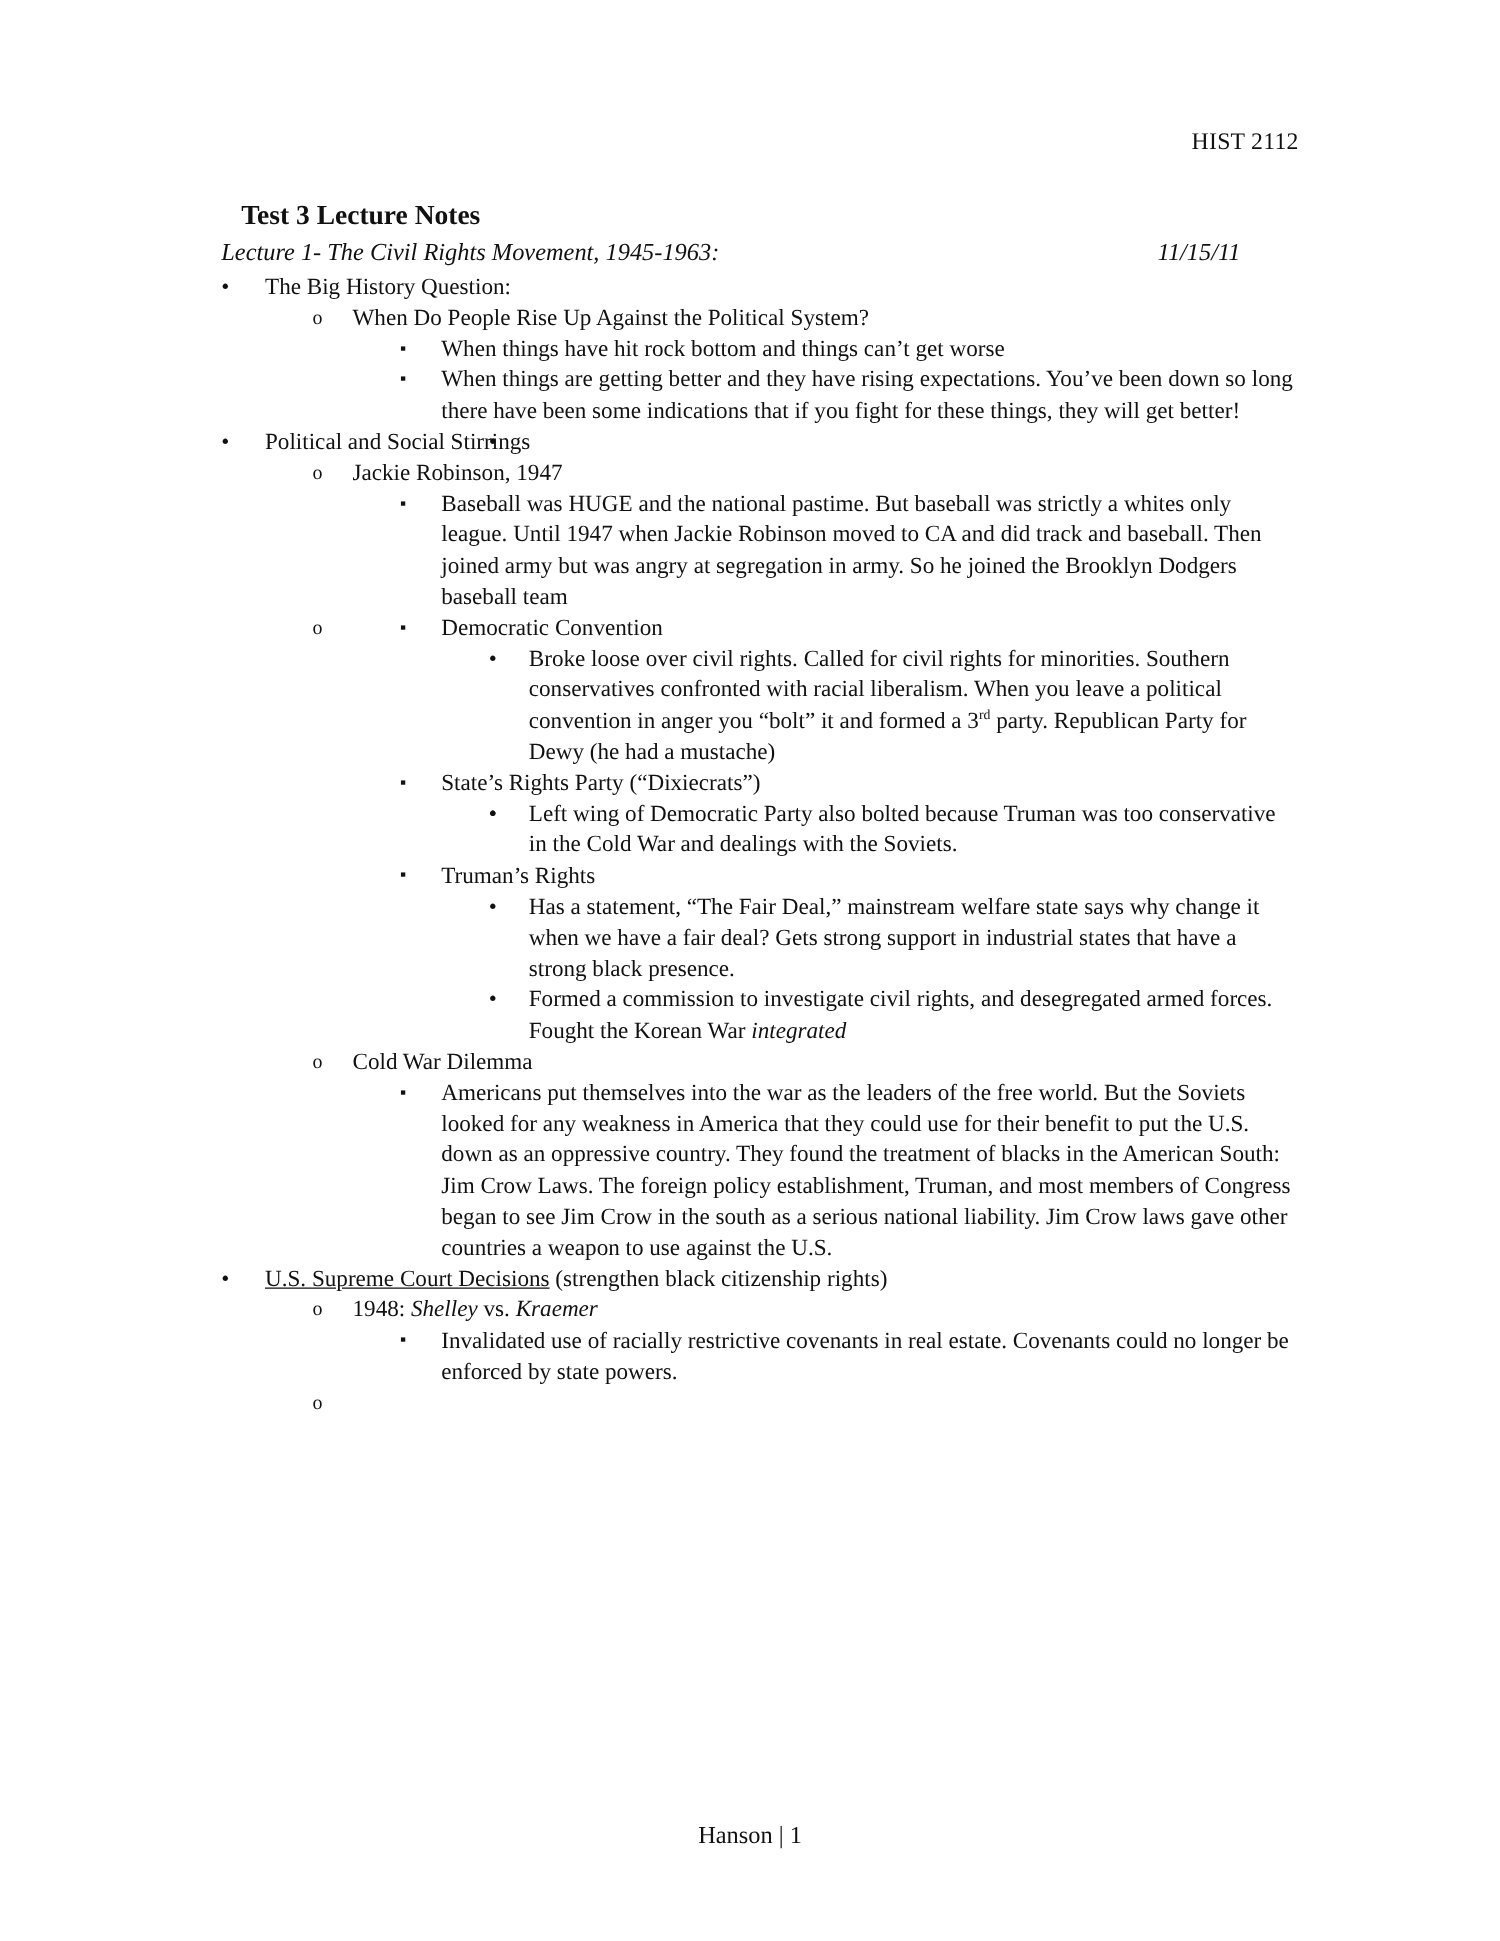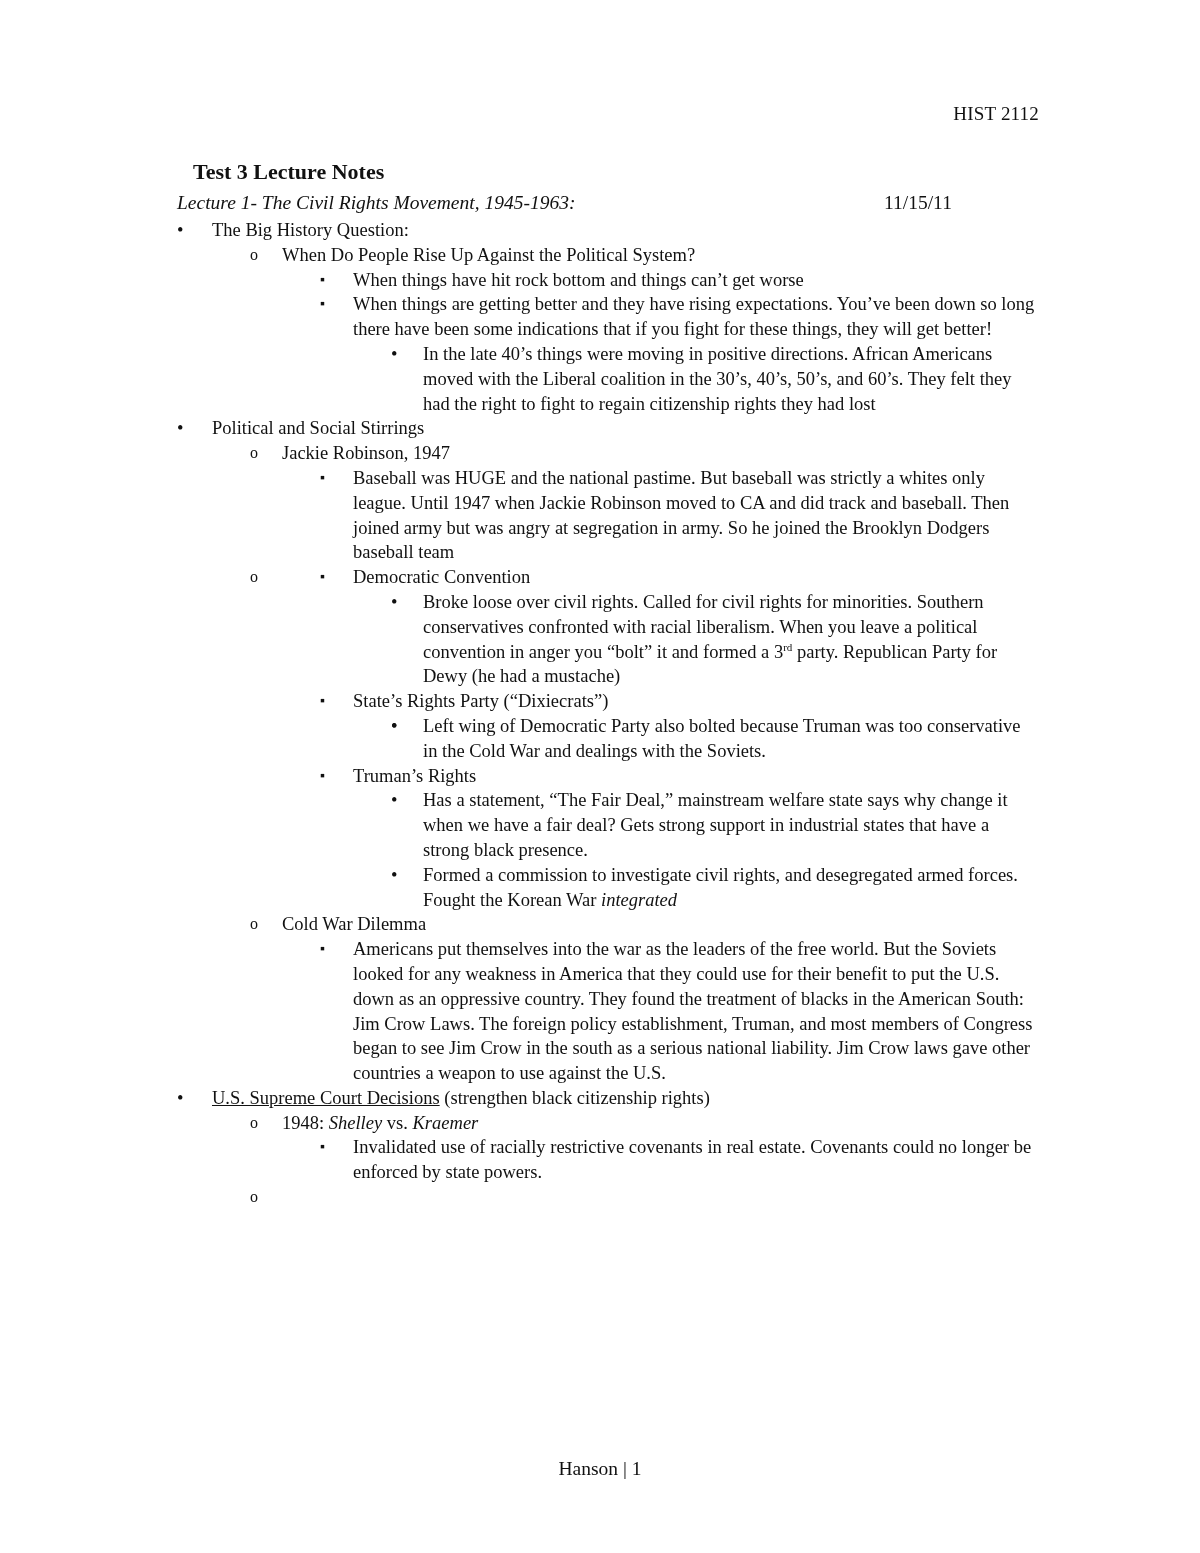--- a/index.html
+++ b/index.html
@@ -2,21 +2,21 @@
 <html><head>
 <meta charset="utf-8">
 <style>
   html, body { margin:0; padding:0; background:#ffffff; }
   body { width:1200px; height:1553px; position:relative; overflow:hidden;
          font-family:"Liberation Serif","DejaVu Serif",serif; color:#111; }
   .header-right { position:absolute; top:72px; right:161px; font-size:19px; letter-spacing:0.2px;margin-top:31px; }
   .title { position:absolute; top:143px; left:177px; font-size:22px; font-weight:bold; margin:16px; }
   .lecture-line { position:absolute; top:192px; left:177px; width:800px; font-size:19.5px; }
   .lecture-line .lt { font-style:italic;text-align:center; }
-  .lecture-line .ld { position:absolute; left:707px; top:0; }
+  .lecture-line .ld { position:absolute; left:749px; top:0;font-style:italic; }
   .content { position:absolute; top:218px; left:177px; width:860px; font-size:18.5px; line-height:24.8px; }
   .item { position:relative; }
   .l1 { padding-left:35px; }
   .l2 { padding-left:105px; }
   .l3 { padding-left:176px; }
   .l4 { padding-left:246px; }
   .bullet { position:absolute; top:0; }
   .l1 .bullet { left:0px; }
   .l2 .bullet { left:73px; font-size:16px; }
   .l3 .bullet { left:143px; font-size:14px; }
@@ -51,21 +51,20 @@
     <div class="item l3">
         <span class="bullet">▪</span>
         <span class="text">When things have hit rock bottom and things can’t get worse</span>
       </div>
     <div class="item l3">
         <span class="bullet">▪</span>
         <span class="text">When things are getting better and they have rising expectations.  You’ve been down so long there have been some indications that if you fight for these things, they will get better!</span>
       </div>
     <div class="item l4">
         <span class="bullet">•</span>
-        <span class="text">In the late 40’s things were moving in positive directions.  African Americans moved with the Liberal coalition in the 30’s, 40’s, 50’s, and 60’s.  They felt they had the right to fight to regain citizenship rights they had lost</span>
       </div>
 
     <div class="item l1">
         <span class="bullet">•</span>
         <span class="text">Political and Social Stirrings</span>
       </div>
     <div class="item l2">
         <span class="bullet">o</span>
         <span class="text">Jackie Robinson, 1947</span>
       </div>

